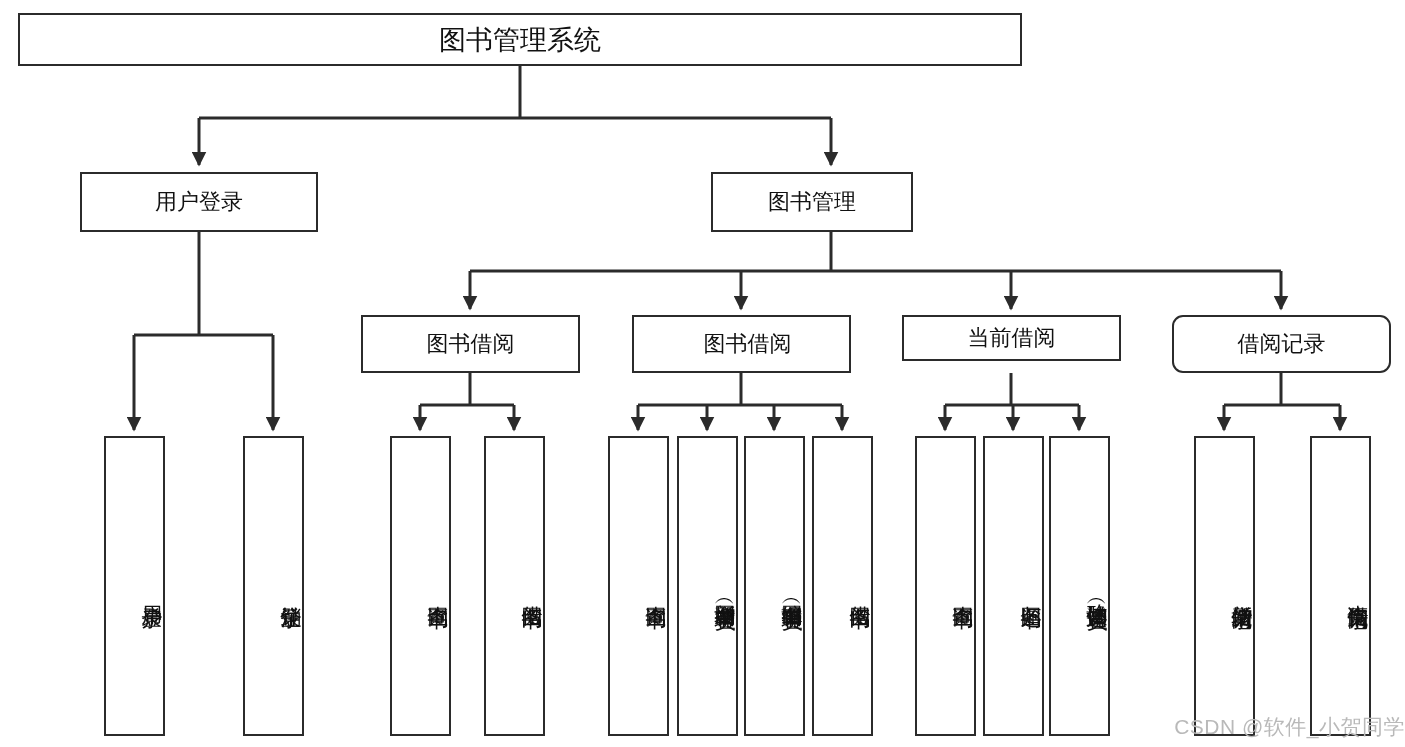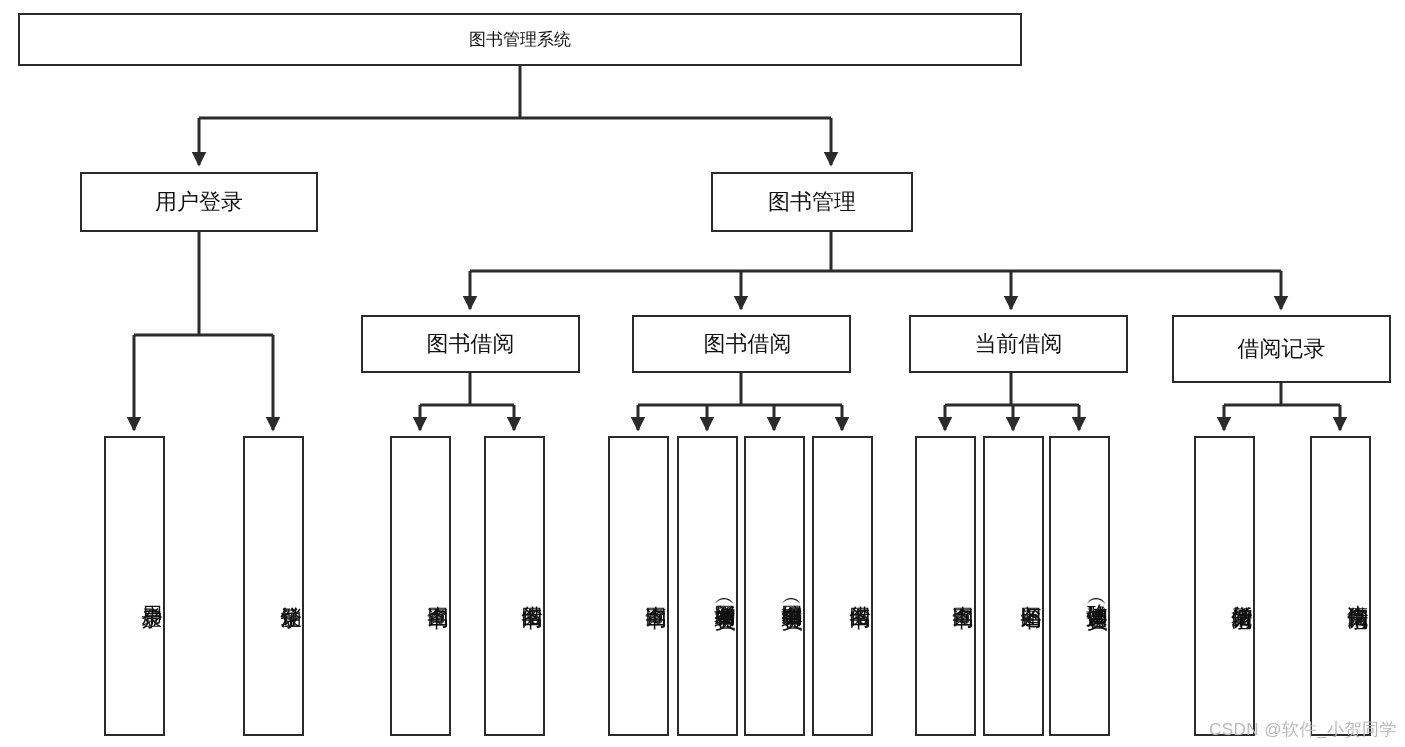--- a/index.html
+++ b/index.html
@@ -29,21 +29,21 @@
     position: absolute;
     box-sizing: border-box;
     background: #ffffff;
     border: 2px solid #2b2b2b;
     display: flex;
     align-items: center;
     justify-content: center;
     color: #111111;
   }
   .node.root {
-    font-size: 17px;
+    font-size: 27px;
   }
   .node.level2 {
     font-size: 22px;
   }
   .node.leaf {
     font-size: 21px;
     writing-mode: vertical-rl;
     text-orientation: upright;
     letter-spacing: 1px;
     align-items: flex-start;
@@ -52,23 +52,23 @@
     line-height: 1.05;
   }
   .node.leaf .vtext {
     writing-mode: vertical-rl;
     text-orientation: upright;
     display: block;
     white-space: nowrap;
   }
   .watermark {
     position: absolute;
-    right: 8px;
+    right: 0;
     bottom: 6px;
-    font-size: 17px;
+    font-size: 21px;
     color: #b9b9b9;
     letter-spacing: 0.5px;
     white-space: nowrap;
   }
 </style>
 </head>
 <body>
 
 <div id="canvas">
 
@@ -132,24 +132,24 @@
   <div class="node level2" id="node-l2-1" style="left: 711px; top: 172px; width: 202px; height: 60px;">
     <span>图书管理</span>
   </div>
 
   <div class="node level2" id="node-l3-0" style="left: 361px; top: 315px; width: 219px; height: 58px;">
     <span>图书借阅</span>
   </div>
   <div class="node level2" id="node-l3-1" style="left: 632px; top: 315px; width: 219px; height: 58px; padding-left: 12px;">
     <span>图书借阅</span>
   </div>
-  <div class="node level2" id="node-l3-2" style="left: 902px; top: 315px; width: 219px; height: 58px; margin-left: 7px;">
+  <div class="node level2" id="node-l3-2" style="left: 902px; top: 315px; width: 219px; height: 46px;">
     <span>当前借阅</span>
   </div>
-  <div class="node level2" id="node-l3-3" style="left: 1172px; top: 315px; width: 219px; height: 68px;">
+  <div class="node level2" id="node-l3-3" style="left: 1172px; top: 315px; width: 219px; height: 58px; border-radius: 11px;">
     <span>借阅记录</span>
   </div>
 
   <div class="node leaf" id="node-leaf-0" style="left: 104px; top: 436px; width: 61px; height: 300px;">
     <span class="vtext">用户登录</span>
   </div>
   <div class="node leaf" id="node-leaf-1" style="left: 243px; top: 436px; width: 61px; height: 300px;">
     <span class="vtext">注销登录</span>
   </div>
   <div class="node leaf" id="node-leaf-2" style="left: 390px; top: 436px; width: 61px; height: 300px;">

